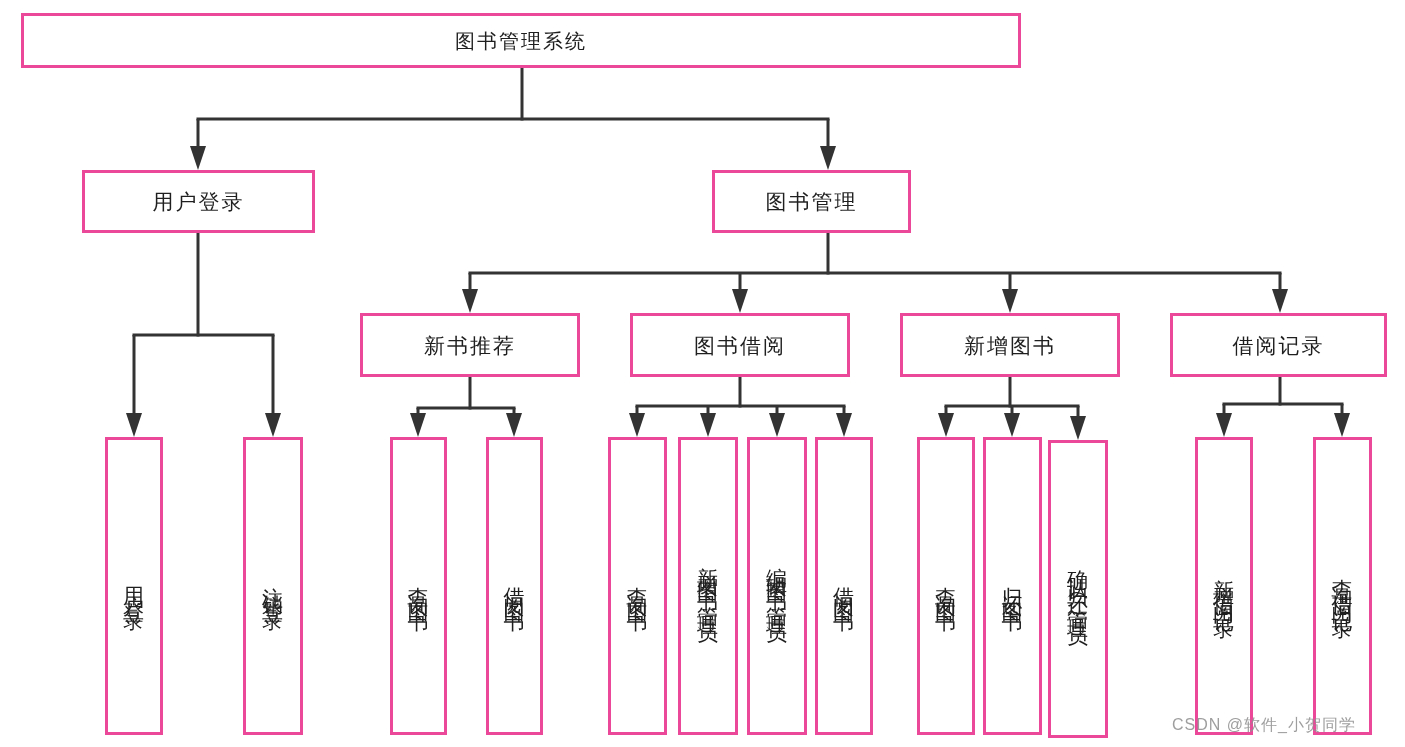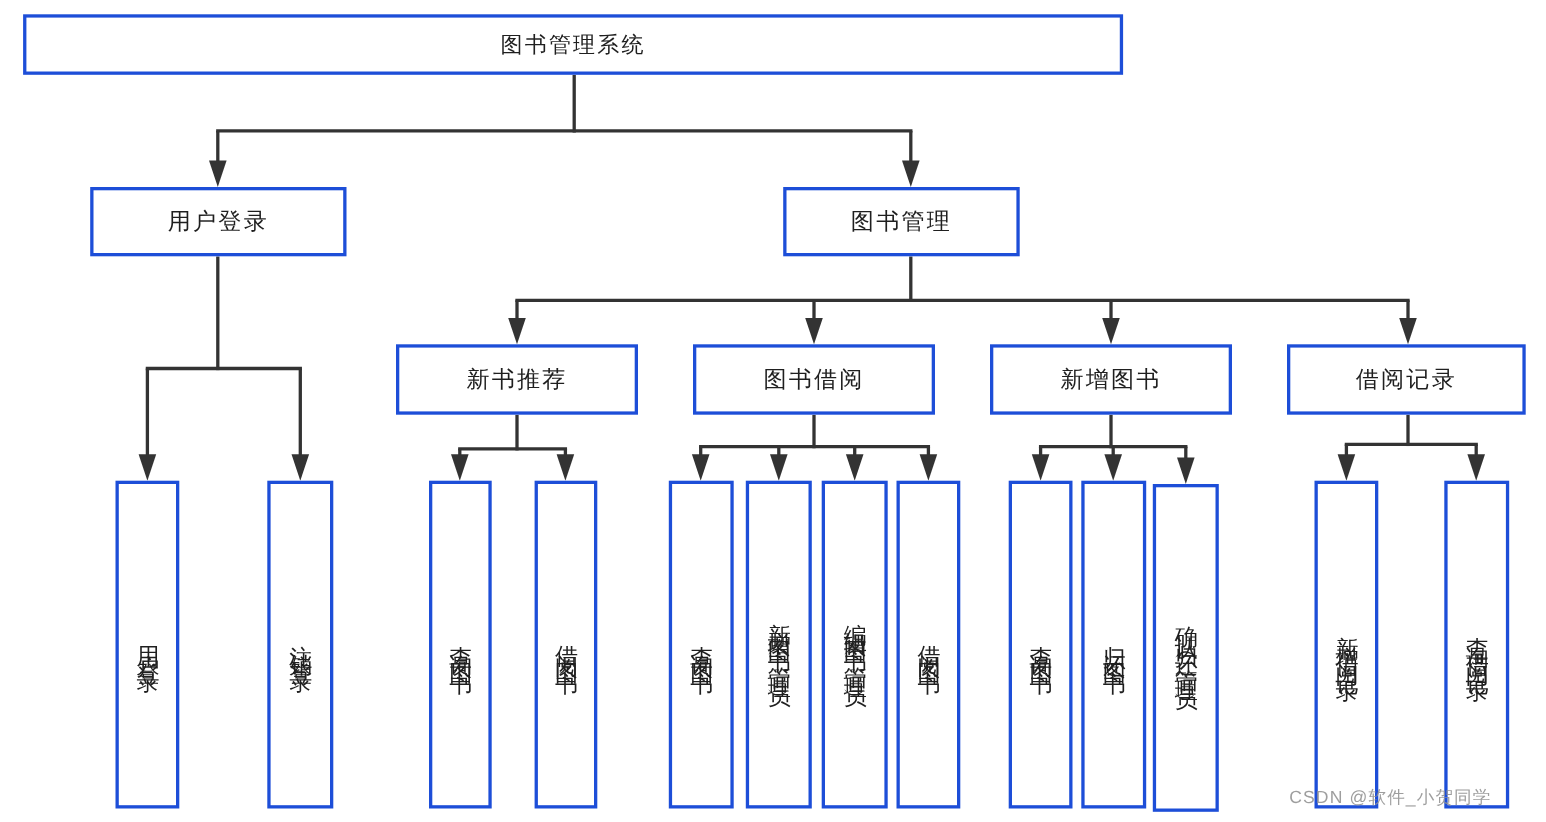--- a/index.html
+++ b/index.html
@@ -12,21 +12,21 @@
     overflow: hidden;
   }
   .connectors {
     position: absolute;
     left: 0; top: 0;
     width: 1405px; height: 747px;
   }
   .box {
     position: absolute;
     box-sizing: border-box;
-    border: 3px solid #1d4ed8;
+    border: 3px solid #ec4899;
     background: #ffffff;
     display: flex;
     align-items: center;
     justify-content: center;
     color: #1f1f1f;
     text-align: center;
   }
   .box.h {
     font-size: 21px;
     letter-spacing: 2px;
@@ -124,21 +124,21 @@
     </g>
   </svg>
 
   <div class="box h root" style="left:21px; top:13px; width:1000px; height:55px;">
     <span>图书管理系统</span>
   </div>
 
   <div class="box h" style="left:82px; top:170px; width:233px; height:63px;">
     <span>用户登录</span>
   </div>
-  <div class="box h" style="left:712px; top:170px; width:215px; height:63px;">
+  <div class="box h" style="left:712px; top:170px; width:199px; height:63px;">
     <span>图书管理</span>
   </div>
 
   <div class="box h" style="left:630px; top:313px; width:220px; height:64px;">
     <span>图书借阅</span>
   </div>
   <div class="box h" style="left:360px; top:313px; width:220px; height:64px;">
     <span>新书推荐</span>
   </div>
   <div class="box h" style="left:900px; top:313px; width:220px; height:64px;">

